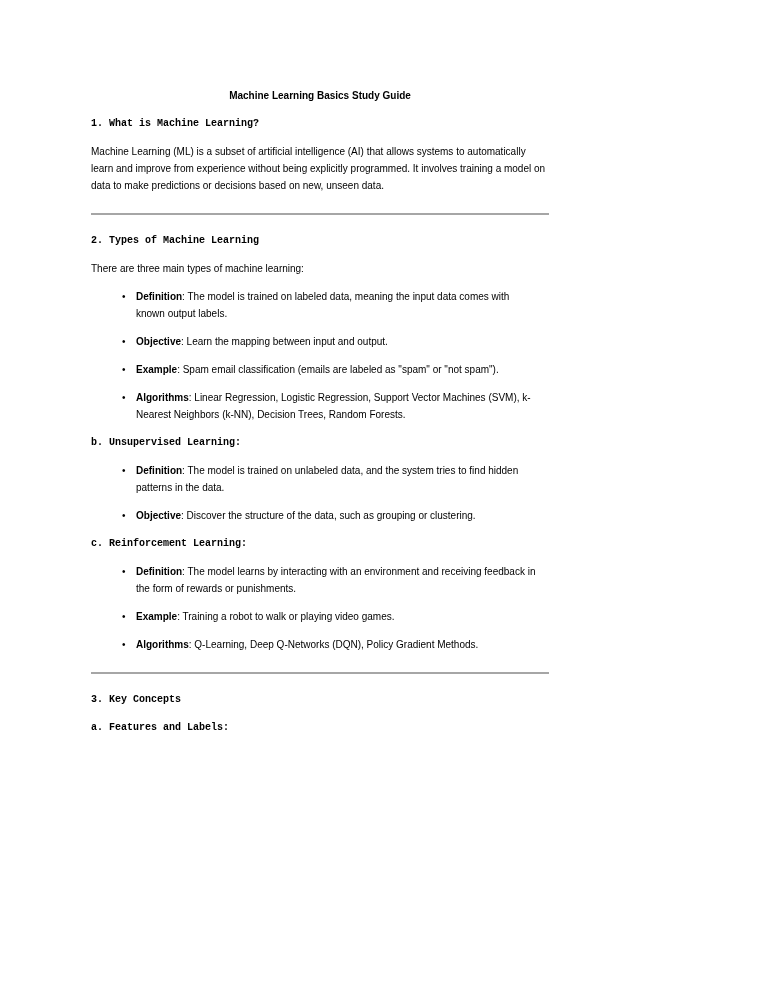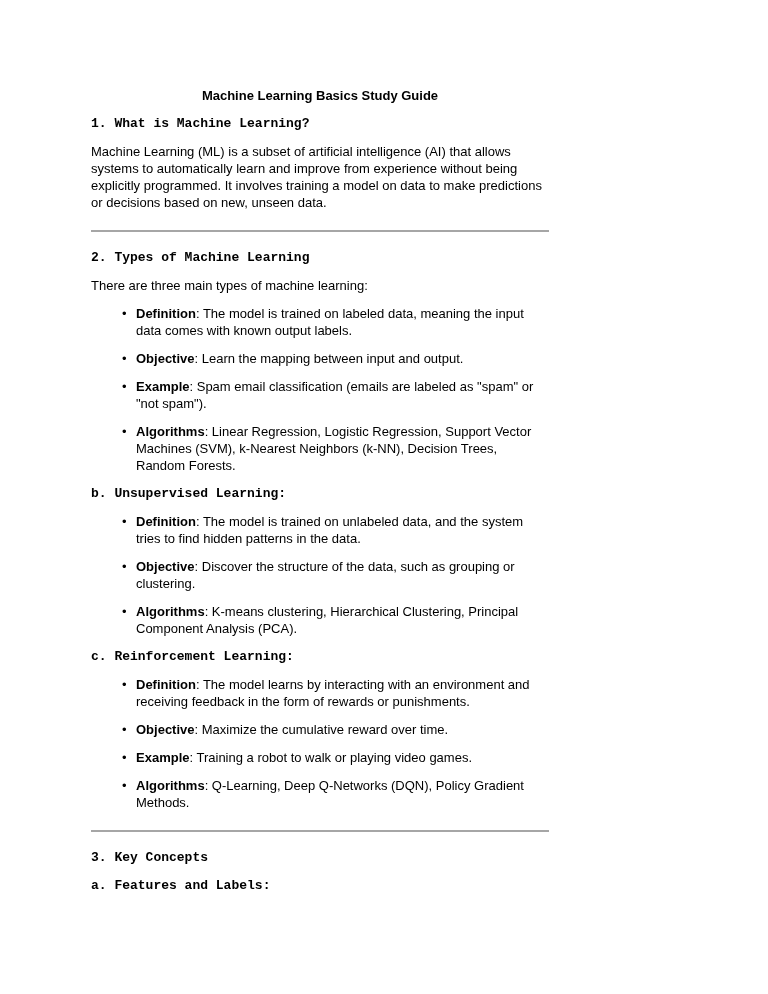--- a/index.html
+++ b/index.html
@@ -9,21 +9,21 @@
   }
   .page {
     box-sizing: border-box;
     width: 640px;
     height: 994px;
     background: #ffffff;
     padding: 87px 91px 0 91px;
     overflow: hidden;
     font-family: "Liberation Sans", sans-serif;
     color: #000000;
-    font-size: 13px;
+    font-size: 10px;
     line-height: 17px;
   }
   .block {
     margin: 0 0 11px 0;
   }
   .title {
     font-weight: bold;
     text-align: center;
   }
   .heading, .subheading {
@@ -70,26 +70,24 @@
       <ul class="bullet-list">
         <li class="bullet-item"><span class="lead">Definition</span><span>: The model is trained on labeled data, meaning the input data comes with known output labels.</span></li>
         <li class="bullet-item"><span class="lead">Objective</span><span>: Learn the mapping between input and output.</span></li>
         <li class="bullet-item"><span class="lead">Example</span><span>: Spam email classification (emails are labeled as "spam" or "not spam").</span></li>
         <li class="bullet-item"><span class="lead">Algorithms</span><span>: Linear Regression, Logistic Regression, Support Vector Machines (SVM), k-Nearest Neighbors (k-NN), Decision Trees, Random Forests.</span></li>
       </ul>
       <div class="block subheading">b. Unsupervised Learning:</div>
       <ul class="bullet-list">
         <li class="bullet-item"><span class="lead">Definition</span><span>: The model is trained on unlabeled data, and the system tries to find hidden patterns in the data.</span></li>
         <li class="bullet-item"><span class="lead">Objective</span><span>: Discover the structure of the data, such as grouping or clustering.</span></li>
-        <li class="bullet-item"><span class="lead">Algorithms</span><span>: K-means clustering, Hierarchical Clustering, Principal Component Analysis (PCA).</span></li>
       </ul>
       <div class="block subheading">c. Reinforcement Learning:</div>
       <ul class="bullet-list">
         <li class="bullet-item"><span class="lead">Definition</span><span>: The model learns by interacting with an environment and receiving feedback in the form of rewards or punishments.</span></li>
-        <li class="bullet-item"><span class="lead">Objective</span><span>: Maximize the cumulative reward over time.</span></li>
         <li class="bullet-item"><span class="lead">Example</span><span>: Training a robot to walk or playing video games.</span></li>
         <li class="bullet-item"><span class="lead">Algorithms</span><span>: Q-Learning, Deep Q-Networks (DQN), Policy Gradient Methods.</span></li>
       </ul>
       <hr class="divider">
       <div class="block heading">3. Key Concepts</div>
       <div class="block subheading">a. Features and Labels:</div>
     </div>
 </div>
 
 </body></html>

